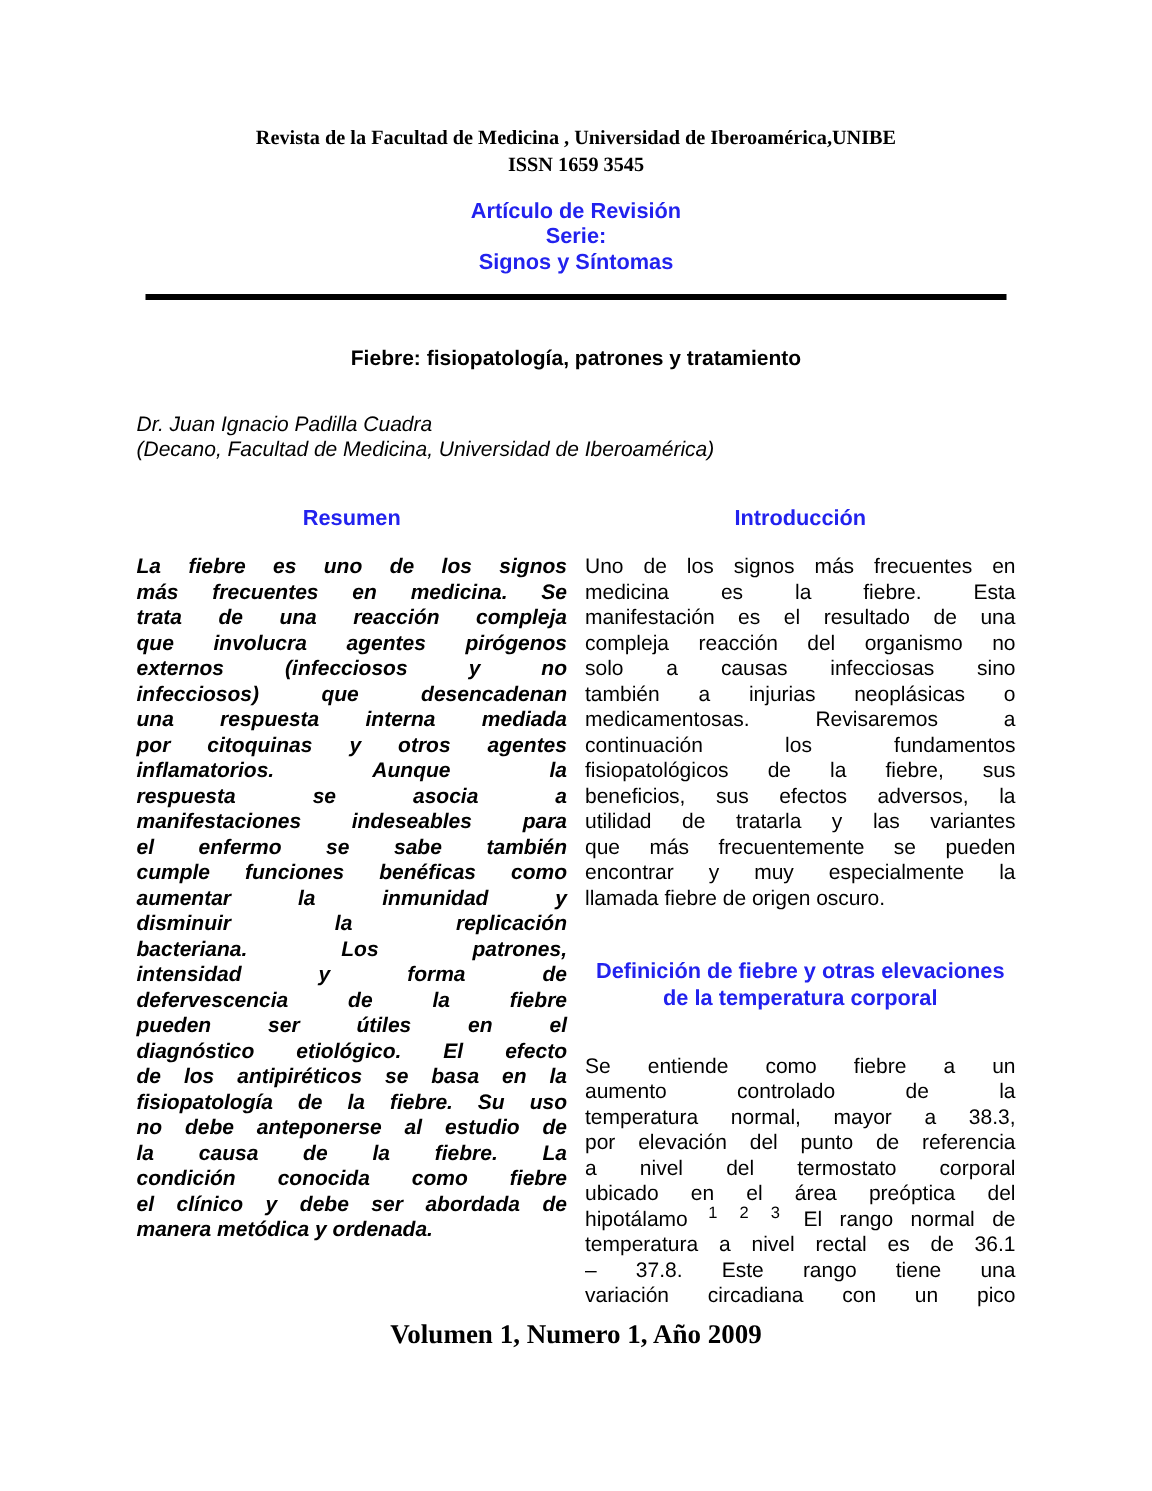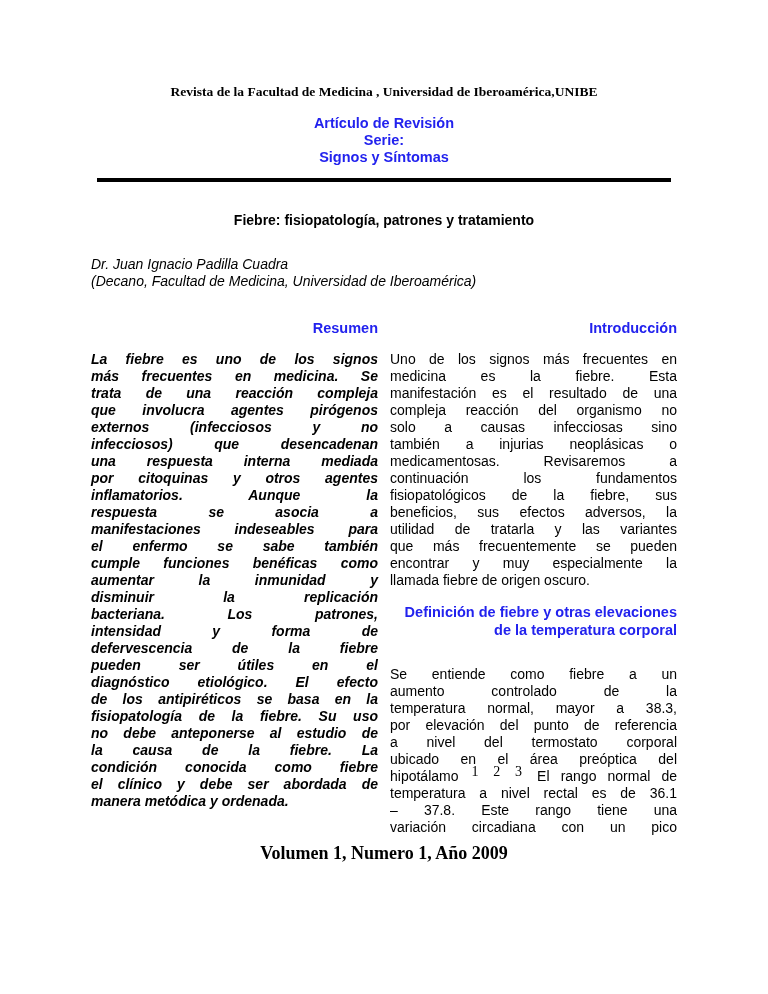--- a/index.html
+++ b/index.html
@@ -53,58 +53,58 @@
   }
   .columns {
     display: flex;
     justify-content: space-between;
     margin-top: 30px;
   }
   .col { width: 287px; }
   .col-heading {
     margin: 0 0 14px 0;
     color: var(--accent);
-    text-align: right;
+    text-align: center;
     font-size: 14.5px;
     line-height: 18px;
     font-weight: bold;
   }
-  .def-heading { margin: 14px 0 27px 0; }
+  .def-heading { margin: 32px 0 27px 0; }
   .lines .line, .sup-line {
     font-size: 14px;
     line-height: 17px;
     text-align: justify;
     text-align-last: justify;
   }
   .lines.last-normal .line:last-child { text-align-last: left; }
   .bold-italic .line { font-weight: bold; font-style: italic; }
   .sup-line sup {
-    font-size: 14px;
+    font-size: 11px;
     line-height: 0;
     vertical-align: 5px;
     letter-spacing: 2px;
     margin: 4px 2px;
-    font-family: Liberation Serif, serif;
   }
   .page-footer {
     margin-top: 8px;
     text-align: center;
     font-family: "Liberation Serif", serif;
     font-weight: bold;
     font-size: 18px;
     line-height: 18px;
   }
 </style>
 </head>
 <body>
 
 <div class="page">
 
   <header class="journal-header">
     <div>Revista de la Facultad de Medicina , Universidad de Iberoamérica,UNIBE</div>
+    <div>ISSN 1659 3545</div>
   </header>
 
   <div class="article-type-block">
     <div>Artículo de Revisión</div>
     <div>Serie:</div>
     <div>Signos y Síntomas</div>
   </div>
 
   <hr class="rule">
 

